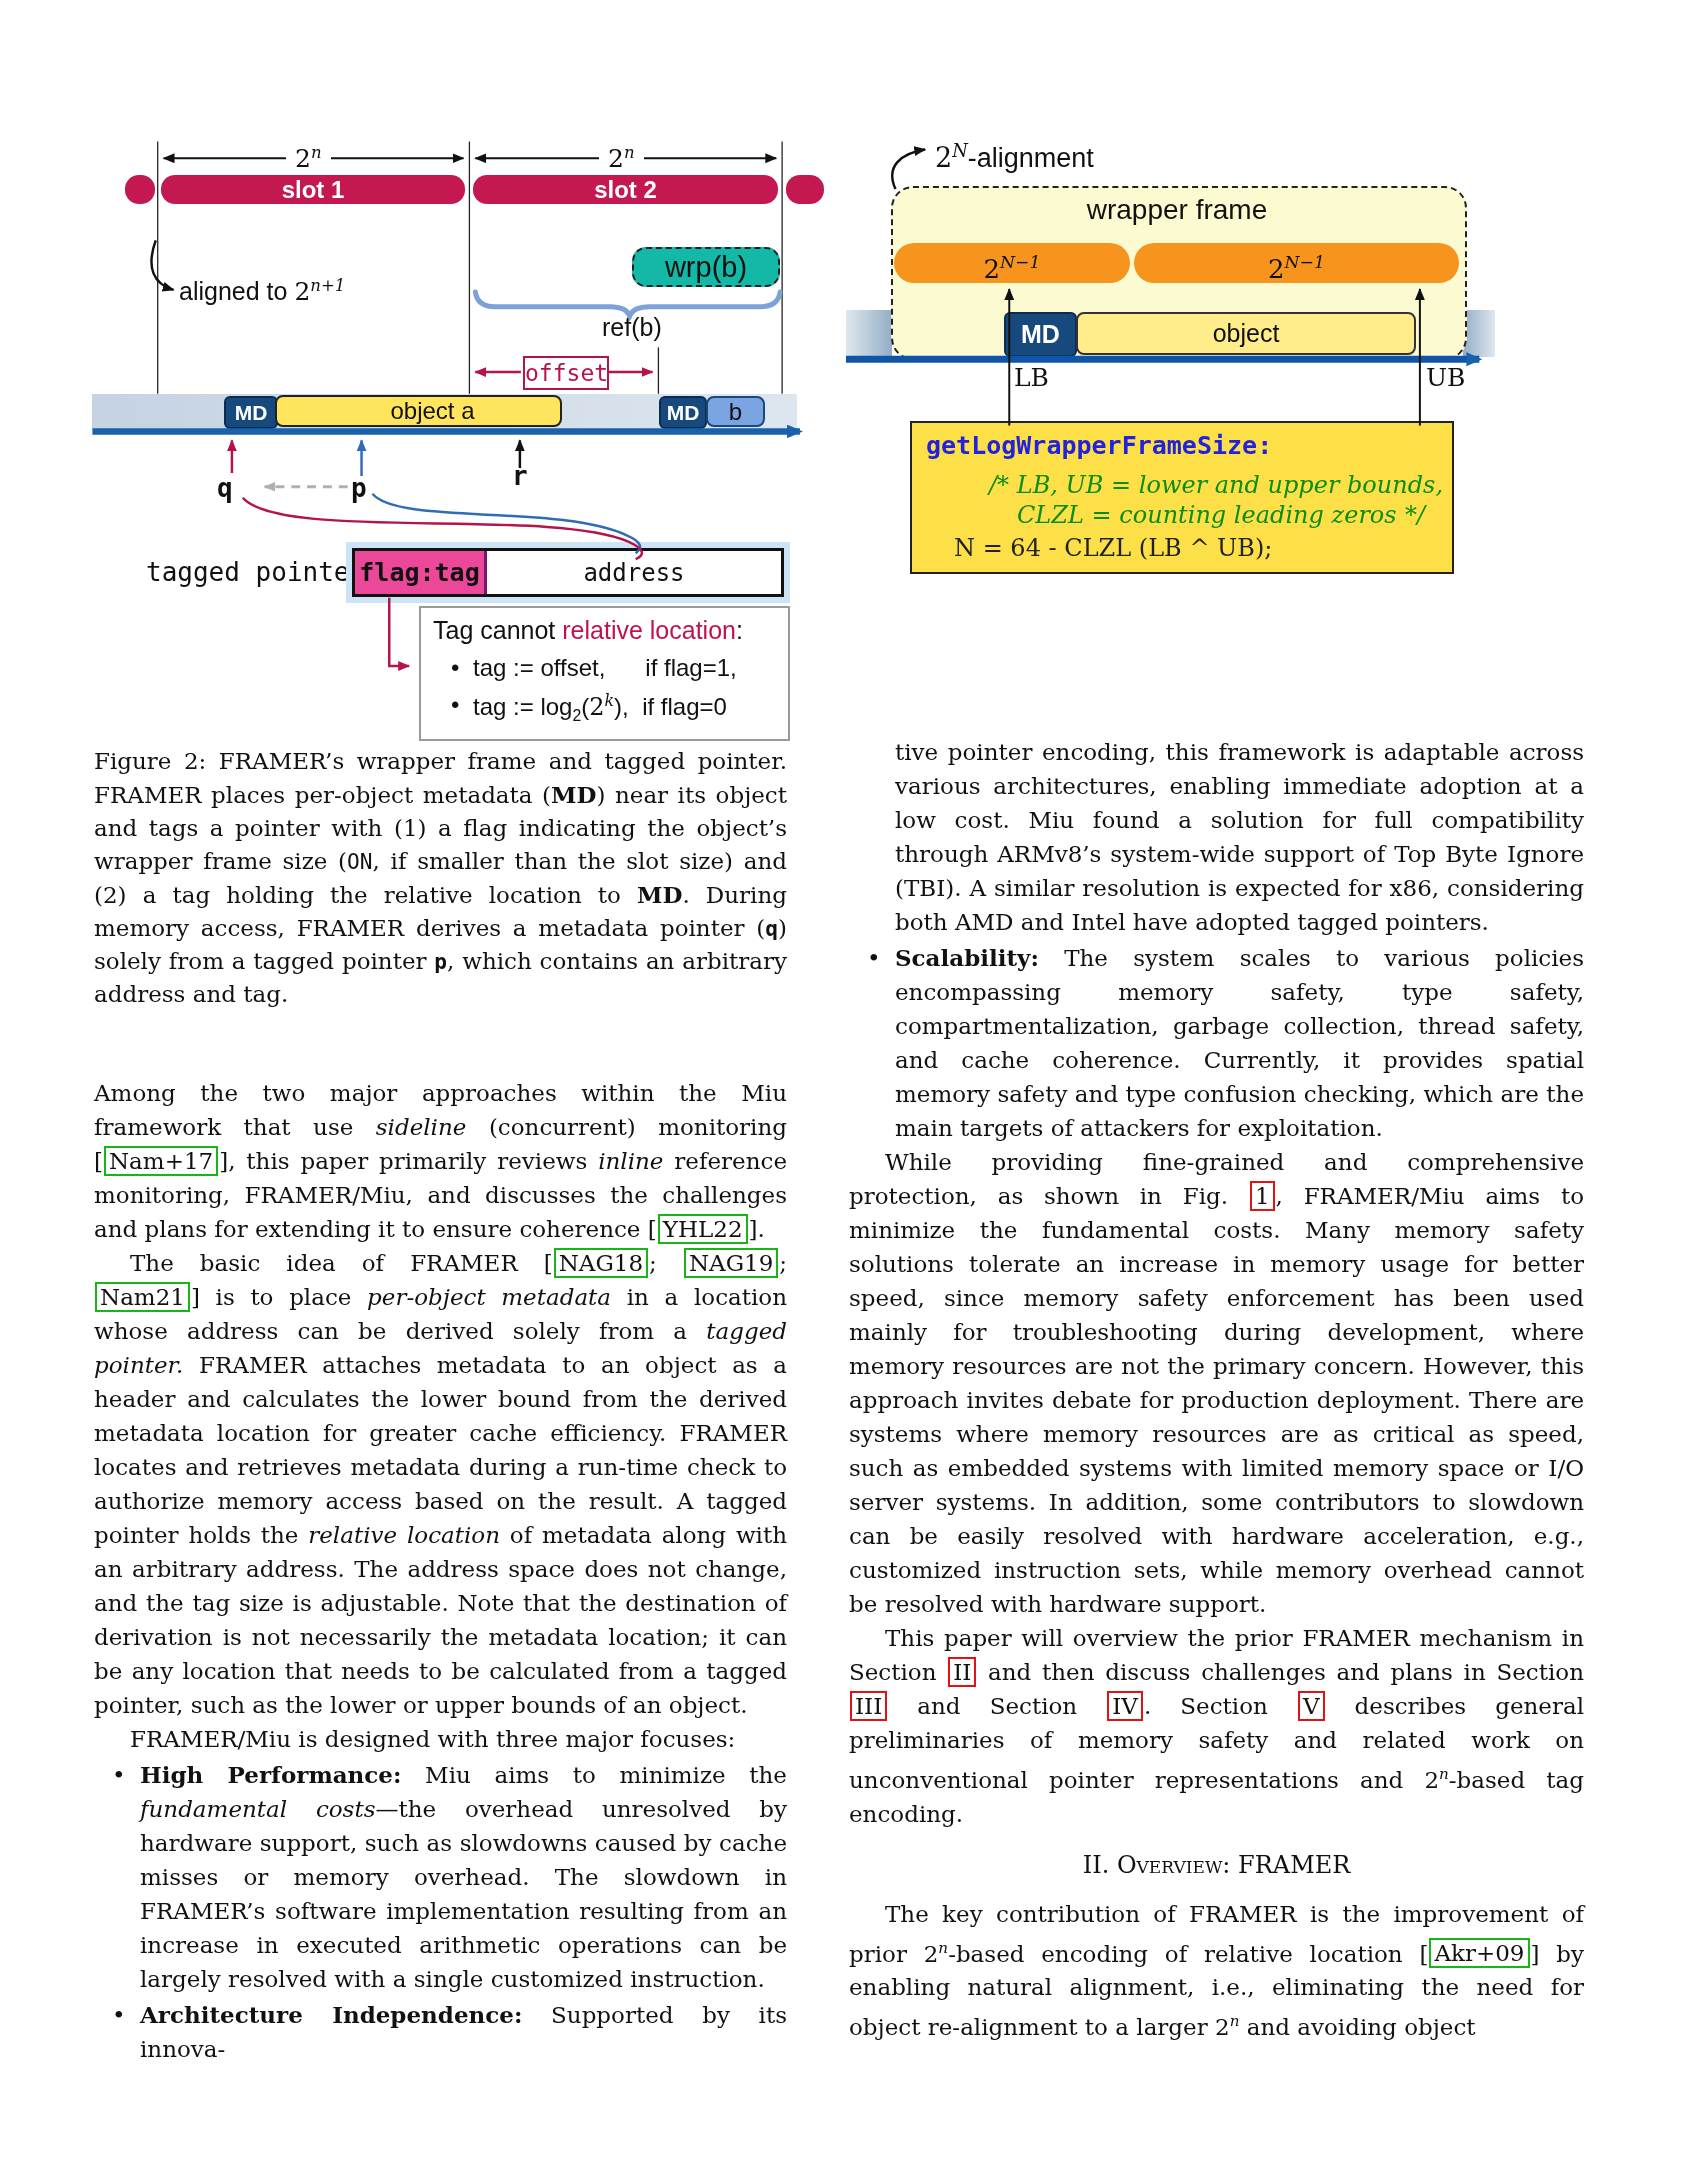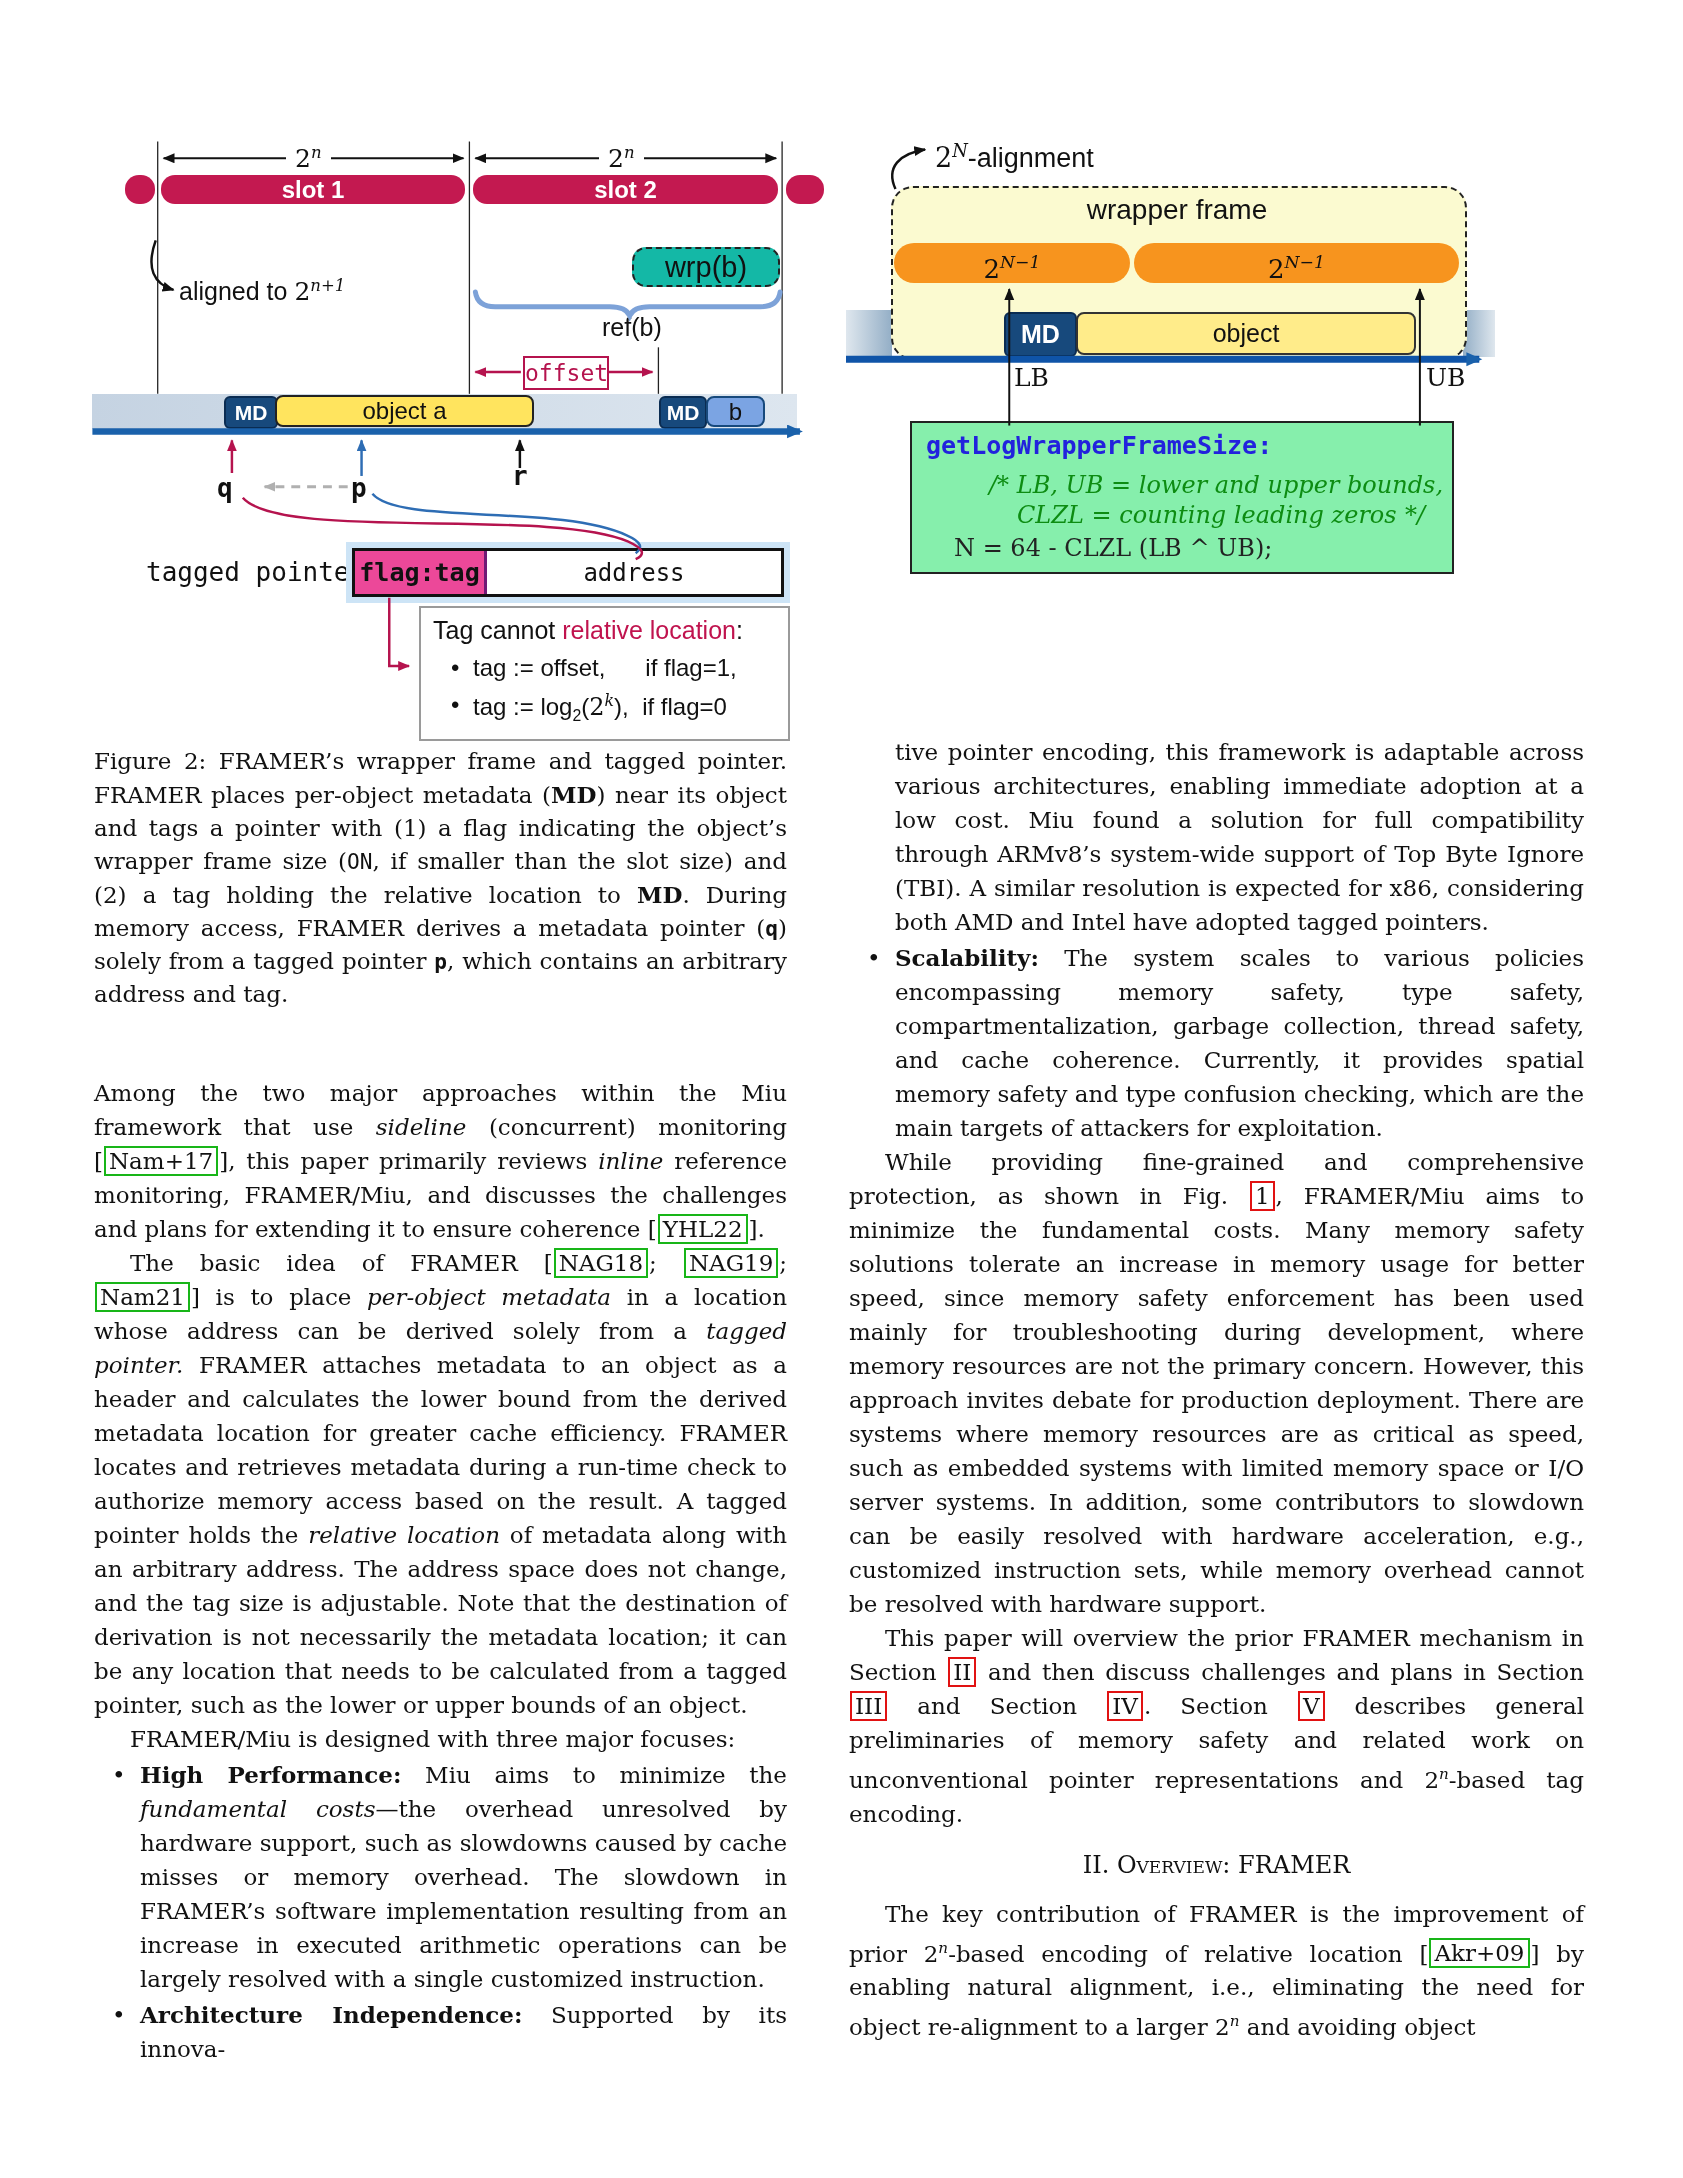--- a/index.html
+++ b/index.html
@@ -56,21 +56,21 @@
 
     <div class="abs sans" style="left:87px;top:182px;font-size:25px;"><span>aligned to </span><span class="m">2</span><span class="msup">n+1</span></div>
 
     <div class="abs sans" style="left:510px;top:219px;font-size:25px;">ref(b)</div>
 
     <div class="abs mono" style="left:431px;top:262px;width:82px;height:30px;border:2px solid #b5134e;background:#fff;color:#b5134e;text-align:center;line-height:30px;font-size:23px;z-index:6;">offset</div>
 
     <div class="abs" style="left:0;top:300px;width:705px;height:35px;background:linear-gradient(90deg,#c5d3e2,#dde6ef);"></div>
 
     <div class="abs mdbox sans" style="left:132px;top:302px;width:50px;height:29px;font-size:21px;line-height:29px;z-index:2;">MD</div>
-    <div class="abs sans" style="left:183px;top:301px;width:255px;height:28px;background:#ffe45e;border:2px solid #222;border-radius:8px;text-align:center;line-height:28px;font-size:24px;z-index:2;">object a</div>
+    <div class="abs sans" style="left:183px;top:301px;width:255px;height:28px;background:#ffe45e;border:2px solid #222;border-radius:8px;text-align:center;line-height:28px;font-size:24px;z-index:2;padding-left:28px;">object a</div>
     <div class="abs mdbox sans" style="left:567px;top:302px;width:44px;height:29px;font-size:21px;line-height:29px;z-index:2;">MD</div>
     <div class="abs sans" style="left:614px;top:302px;width:55px;height:27px;background:#7ba4e3;border:2px solid #17497c;border-radius:8px;text-align:center;line-height:27px;font-size:24px;z-index:2;">b</div>
 
     <div class="abs mono b" style="left:125px;top:379px;font-size:26px;">q</div>
     <div class="abs mono b" style="left:259px;top:379px;font-size:26px;">p</div>
     <div class="abs mono b" style="left:420px;top:367px;font-size:26px;">r</div>
 
 
     <div class="abs mono" style="left:54px;top:463px;font-size:26px;">tagged pointer</div>
     <div class="abs" style="left:254px;top:448px;width:444px;height:61px;background:#cde4f6;padding:0;">
@@ -143,21 +143,21 @@
 
     <div class="abs" style="left:48px;top:149px;width:236px;height:40px;background:#f7941e;border-radius:20px;text-align:center;line-height:38px;font-size:26px;"><span class="m">2</span><span class="msup">N−1</span></div>
     <div class="abs" style="left:288px;top:149px;width:325px;height:40px;background:#f7941e;border-radius:20px;text-align:center;line-height:38px;font-size:26px;"><span class="m">2</span><span class="msup">N−1</span></div>
 
     <div class="abs mdbox sans" style="left:158px;top:218px;width:69px;height:41px;font-size:25px;line-height:41px;">MD</div>
     <div class="abs sans" style="left:230px;top:218px;width:336px;height:39px;background:#ffec8a;border:2px solid #333;border-radius:8px;text-align:center;line-height:39px;font-size:25px;">object</div>
 
     <div class="abs serif" style="left:168px;top:269px;font-size:25px;">LB</div>
     <div class="abs serif" style="left:580px;top:269px;font-size:25px;">UB</div>
 
-    <div class="abs" style="left:64px;top:327px;width:540px;height:149px;border:2.5px solid #222;background:#86efac;">
+    <div class="abs" style="left:64px;top:327px;width:540px;height:149px;border:2.5px solid #222;background:#fde047;">
       <div class="abs mono b" style="left:14px;top:8px;font-size:25px;color:#2222dd;">getLogWrapperFrameSize:</div>
       <div class="abs codecomment" style="left:77px;top:48px;">/*  LB, UB = lower and upper bounds,</div>
       <div class="abs codecomment" style="left:105px;top:78px;">CLZL = counting leading zeros</div>
       <div class="abs codecomment" style="left:493px;top:78px;">*/</div>
       <div class="abs serif" style="left:42px;top:111px;font-size:24px;color:#222;">N = 64 - CLZL (LB ^ UB);</div>
     </div>
 
     <svg class="abs" style="left:0;top:0;z-index:5;" width="658" height="579" viewBox="0 0 665 585">
       <path d="M50,96 C40,74 54,60 80,56" fill="none" stroke="#111" stroke-width="2.5" marker-end="url(#mB)"></path>
       <line x1="0" y1="268" x2="640" y2="268" stroke="#0f54a8" stroke-width="7" marker-end="url(#mD)"></line>

